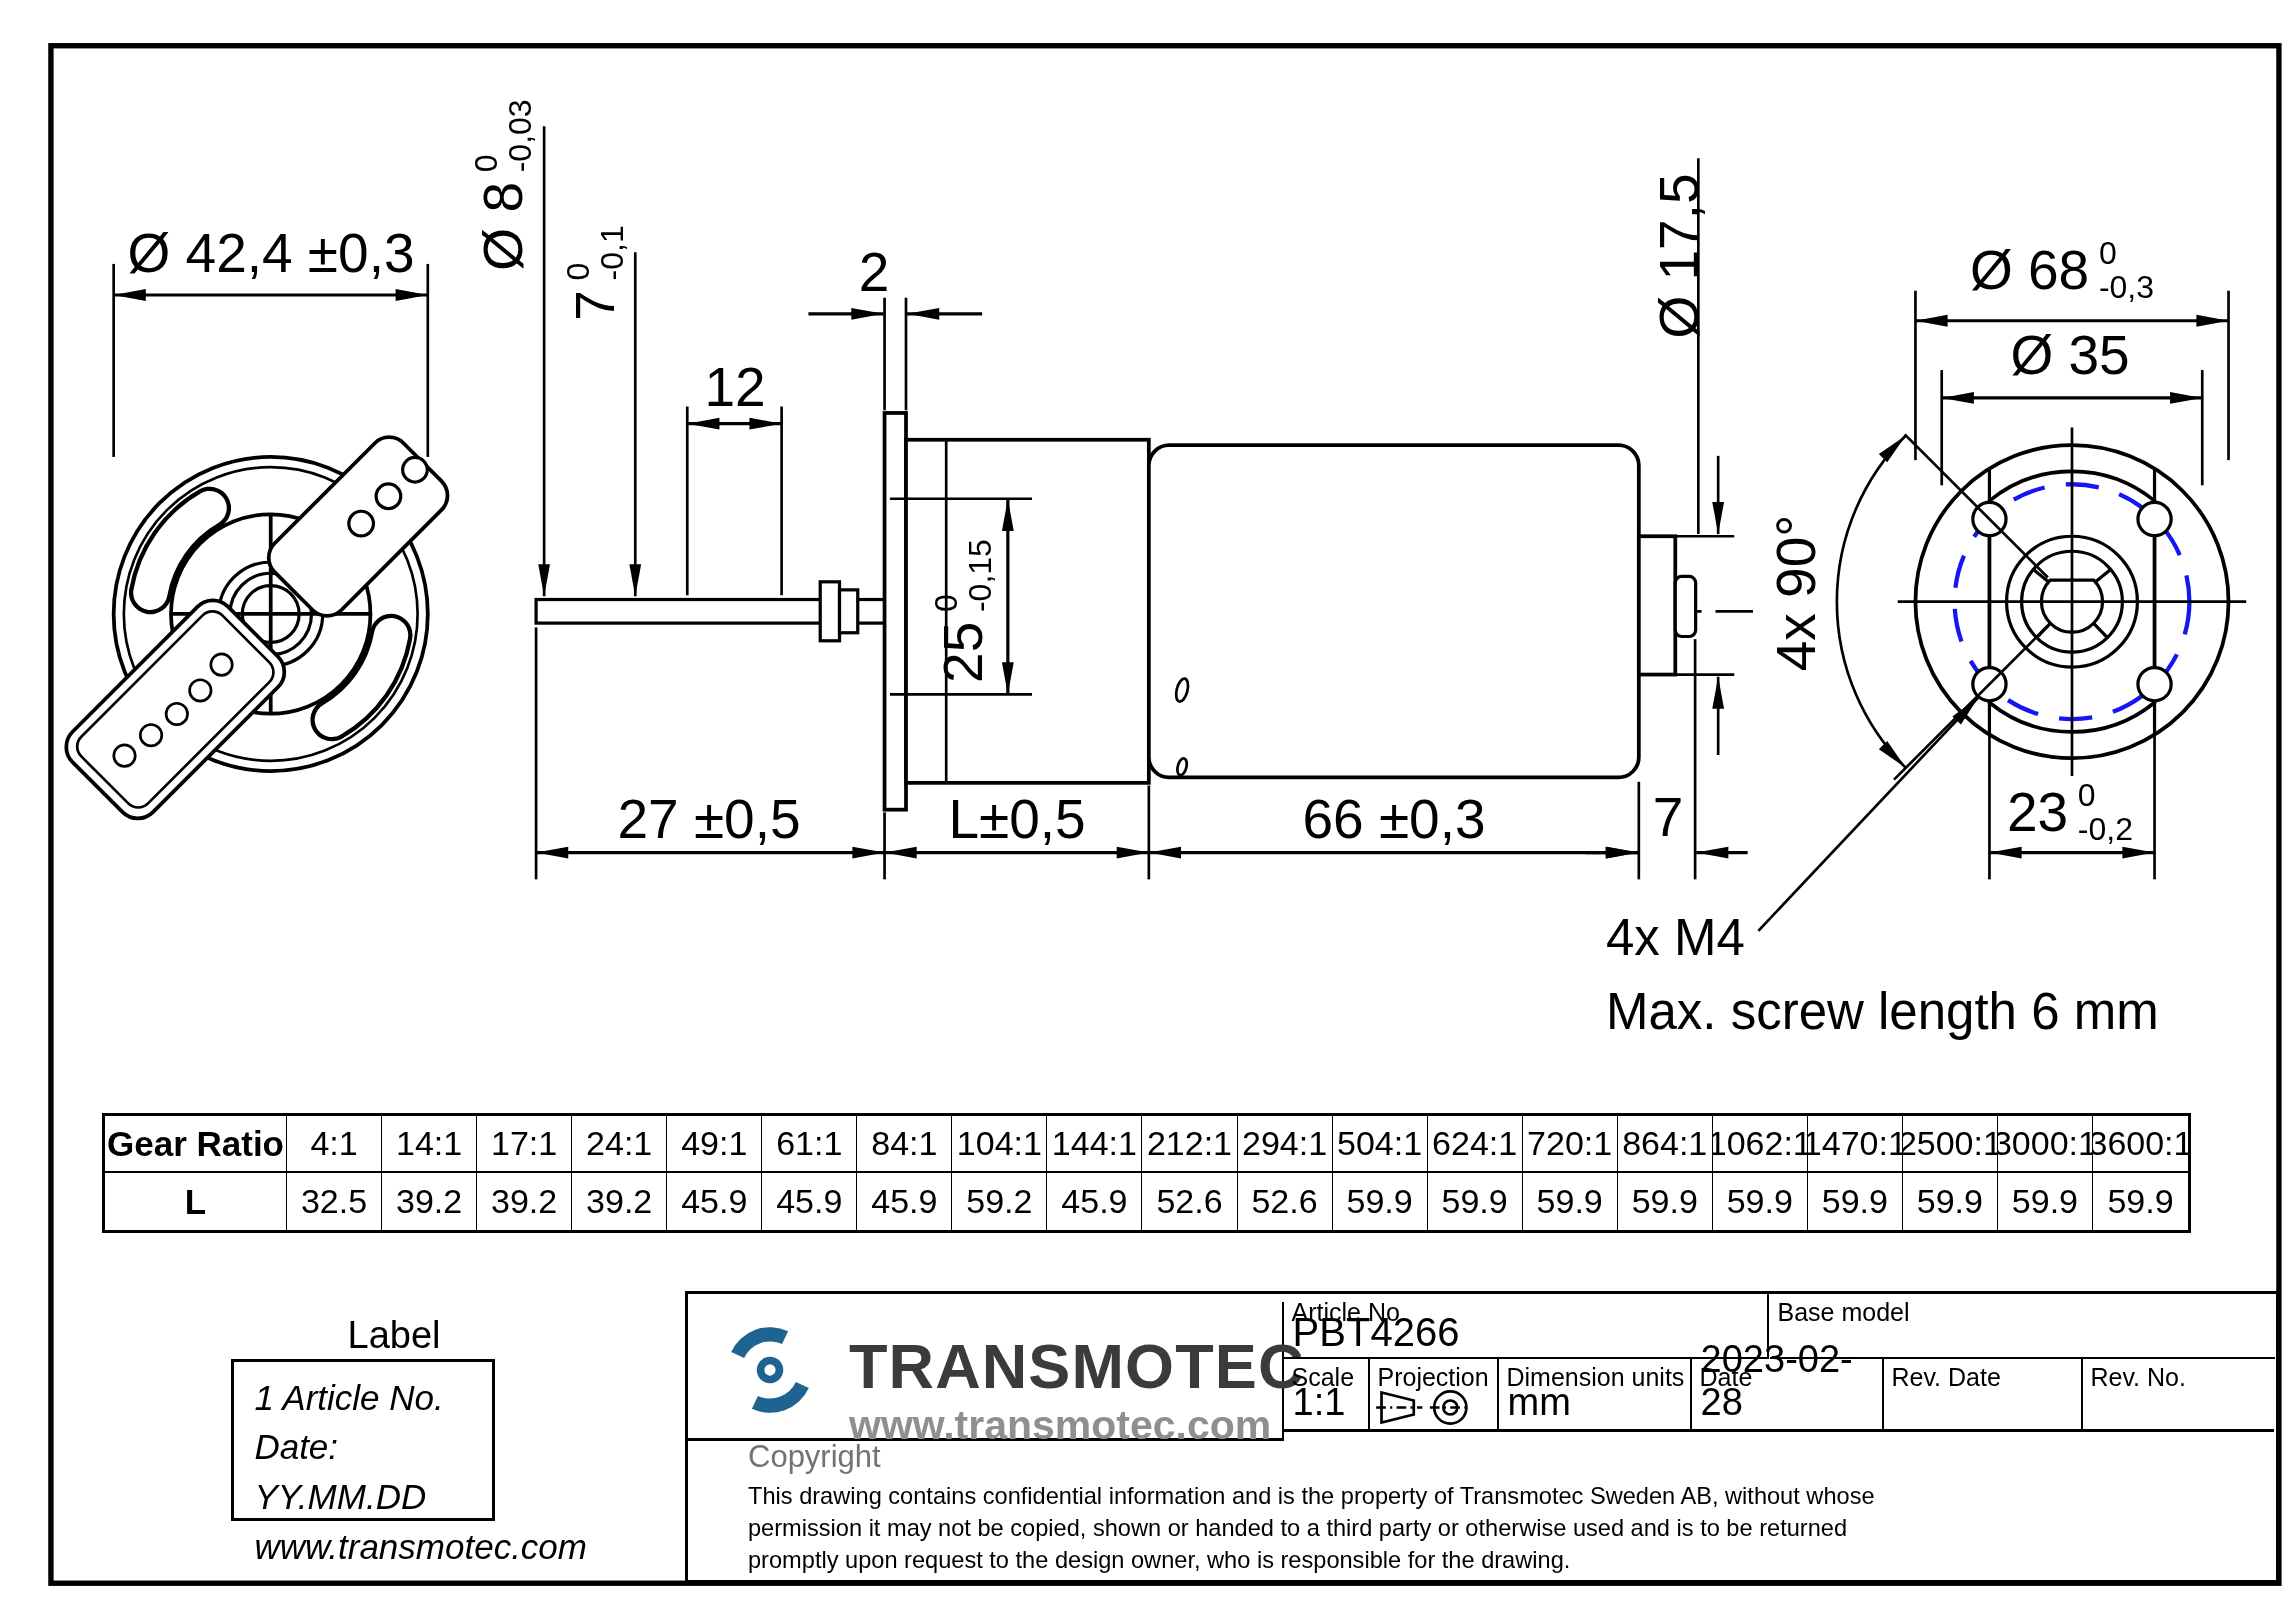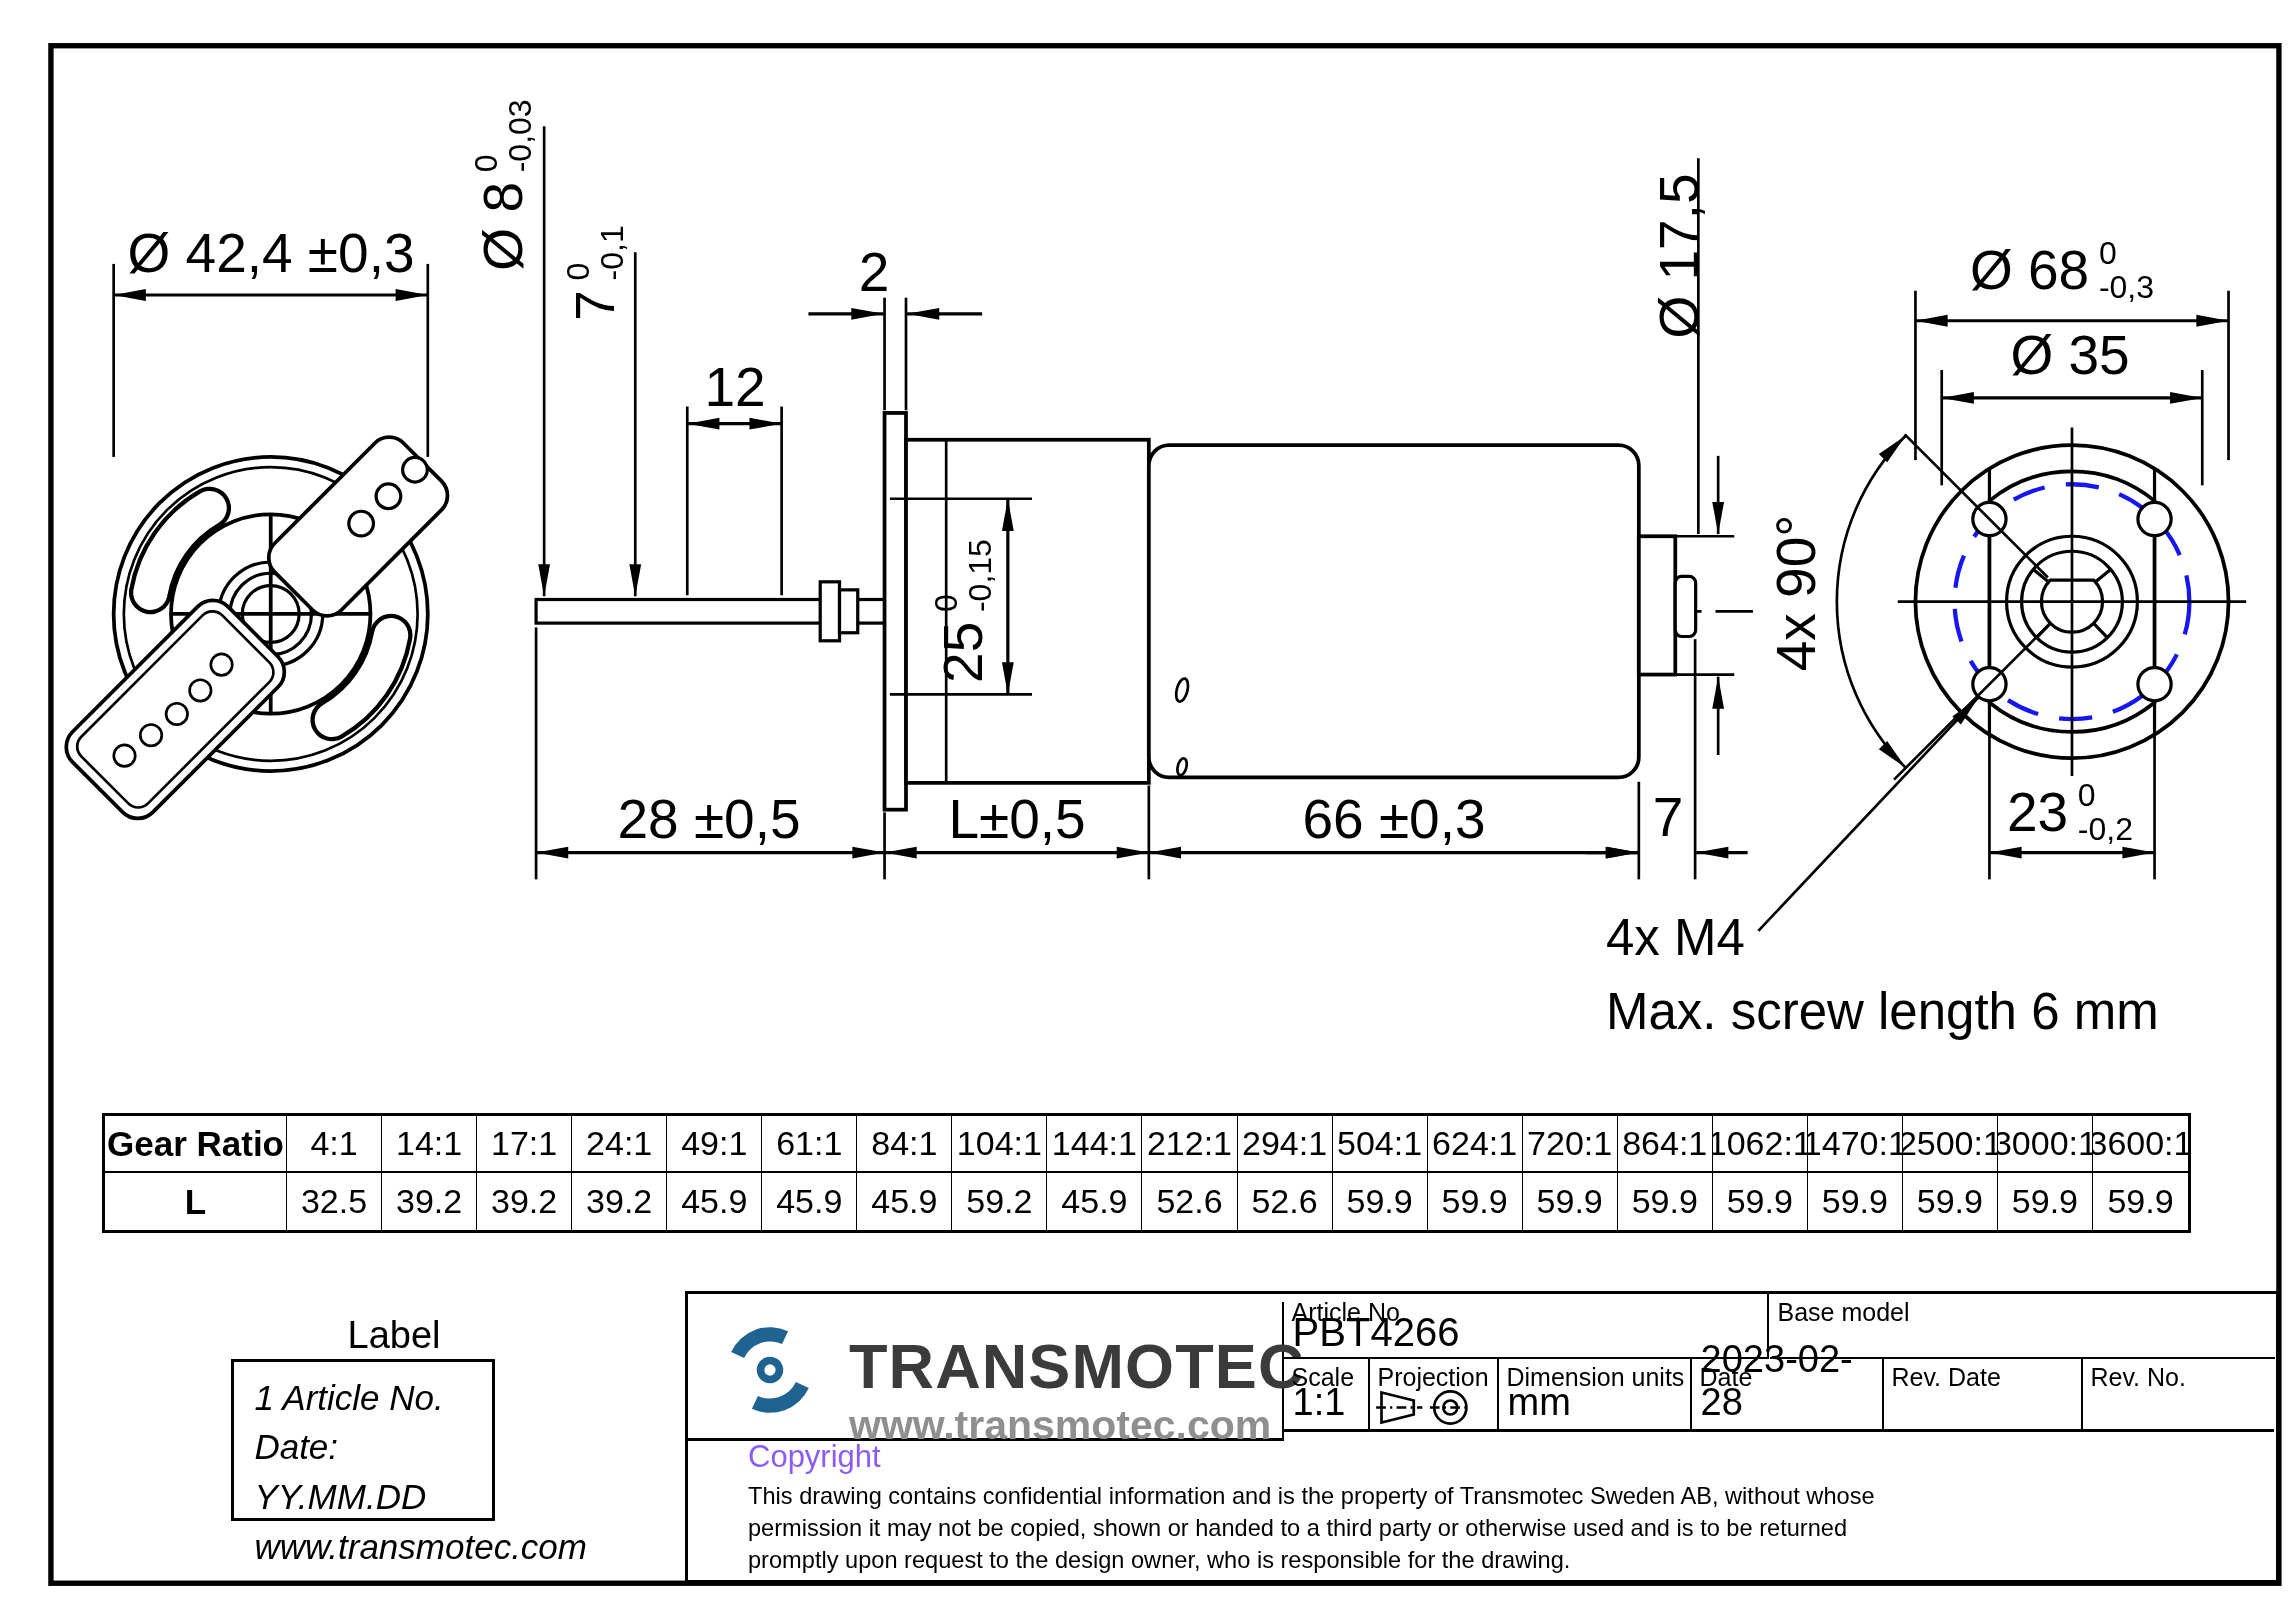--- a/index.html
+++ b/index.html
@@ -27,21 +27,21 @@
   
   #tb{position:absolute;left:685px;top:1291px;width:1594px;height:292px;border:3.8px solid #000;
     box-sizing:border-box;background:#fff;}
   .cell{position:absolute;box-sizing:border-box;border:0 solid #000;}
   .cl{font-size:25px;padding:4.3px 0 0 7.5px;}
   .cv{position:absolute;left:8.6px;bottom:5.4px;font-size:38px;}
   #brand-word{position:absolute;left:161px;top:28px;font-size:63px;font-weight:bold;
     letter-spacing:1.1px;color:#3b3b3b;}
   #brand-url{position:absolute;left:161px;top:100px;width:413px;text-align:center;
     font-size:41px;font-weight:bold;color:#8f8f8f;}
-  #copyright-title{position:absolute;left:60px;top:145px;font-size:31px;color:#8b5cf6;}
+  #copyright-title{position:absolute;left:60px;top:145px;font-size:31px;color:#737373;}
   #copyright-text{position:absolute;left:60px;top:187px;width:1185px;font-size:23.6px;line-height:1.35;}
 </style>
 </head>
 <body>
 
 <svg width="2295" height="1622" viewBox="0 0 4281 3025">
   <defs>
     <marker id="aE" markerUnits="userSpaceOnUse" markerWidth="66" markerHeight="30" refX="62" refY="14" orient="auto">
       <path d="M62,14 L2,3 L2,25 Z" fill="#000"></path>
     </marker>
@@ -226,21 +226,21 @@
   <span class="tol">
       <span>0</span>
       <span>-0,15</span>
     </span>
 </div>
 <div class="dim rot" style="left:1679px;top:256px">
   <span>Ø 17,5</span>
 </div>
 
 <div class="dim" style="left:709px;top:819px">
-  <span>28 ±0,5</span>
+  <span>27 ±0,5</span>
 </div>
 <div class="dim" style="left:1017px;top:819px">
   <span>L±0,5</span>
 </div>
 <div class="dim" style="left:1394px;top:819px">
   <span>66 ±0,3</span>
 </div>
 <div class="dim" style="left:1668px;top:817px">
   <span>7</span>
 </div>

